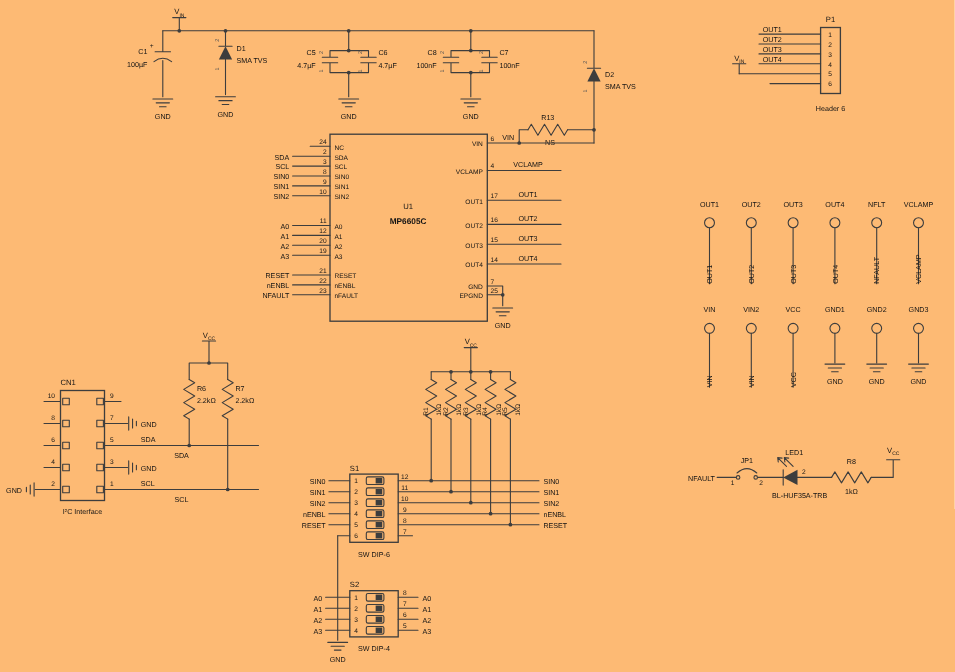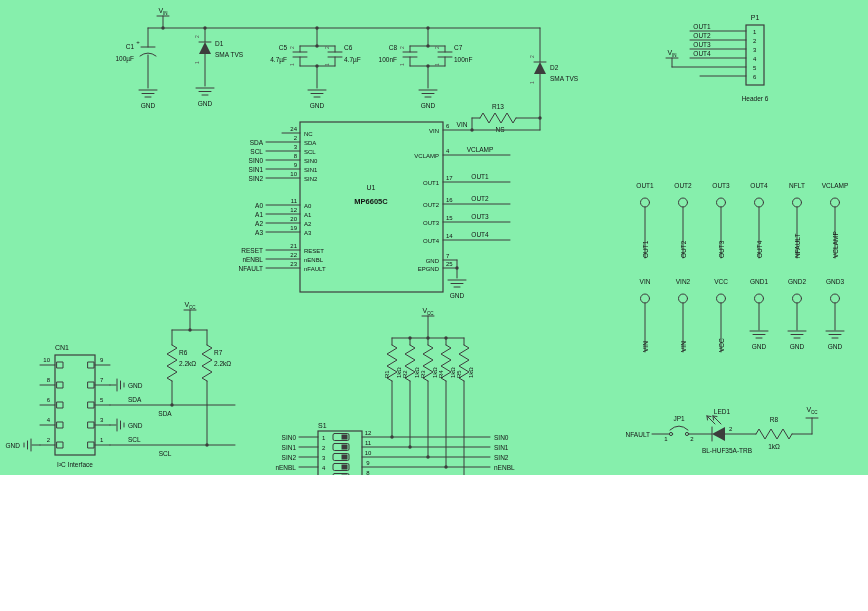--- a/index.html
+++ b/index.html
@@ -1,16 +1,16 @@
 <!DOCTYPE html>
 <html><head>
 <meta charset="utf-8">
 <style>
   html,body{margin:0;padding:0;background:#ffffff}
-  #stage{width:868px;height:475px;position:relative;background:#86efac}
+  #stage{width:868px;height:611px;position:relative;background:#fdba74}
   svg{font-family:"Liberation Sans",sans-serif}
   .w{stroke:#3d3d3d;stroke-width:1;fill:none;stroke-linecap:round;stroke-linejoin:round}
   .bx{stroke:#3d3d3d;stroke-width:1.2;fill:none}
   .f{fill:#3d3d3d;stroke:none}
   .dot{fill:#3d3d3d;stroke:none}
   text{fill:#141414;stroke:none}
   .t5{font-size:5px;fill:#555}
   .t6{font-size:6px}
   .t65{font-size:6.5px}
   .t7{font-size:7px}

